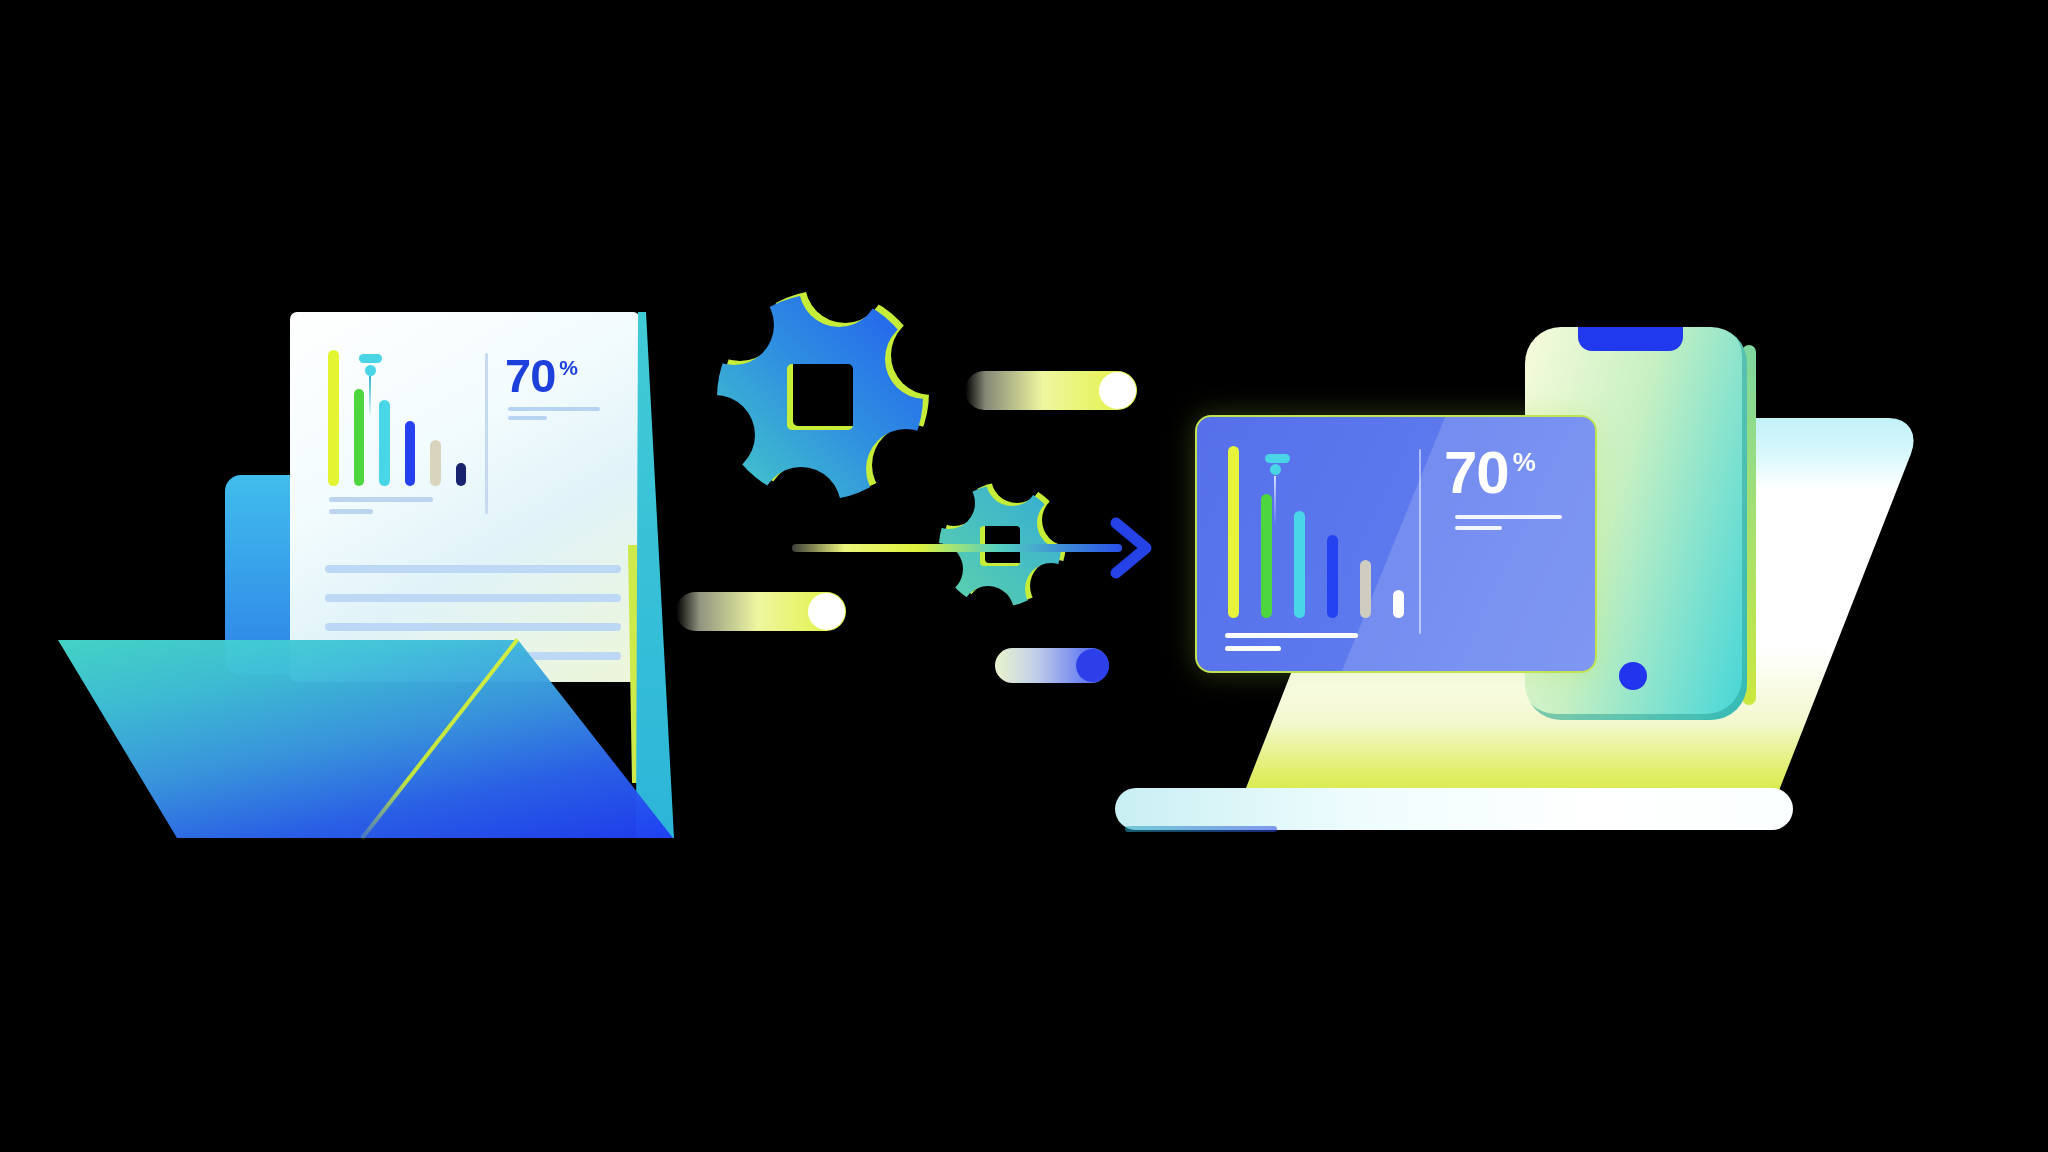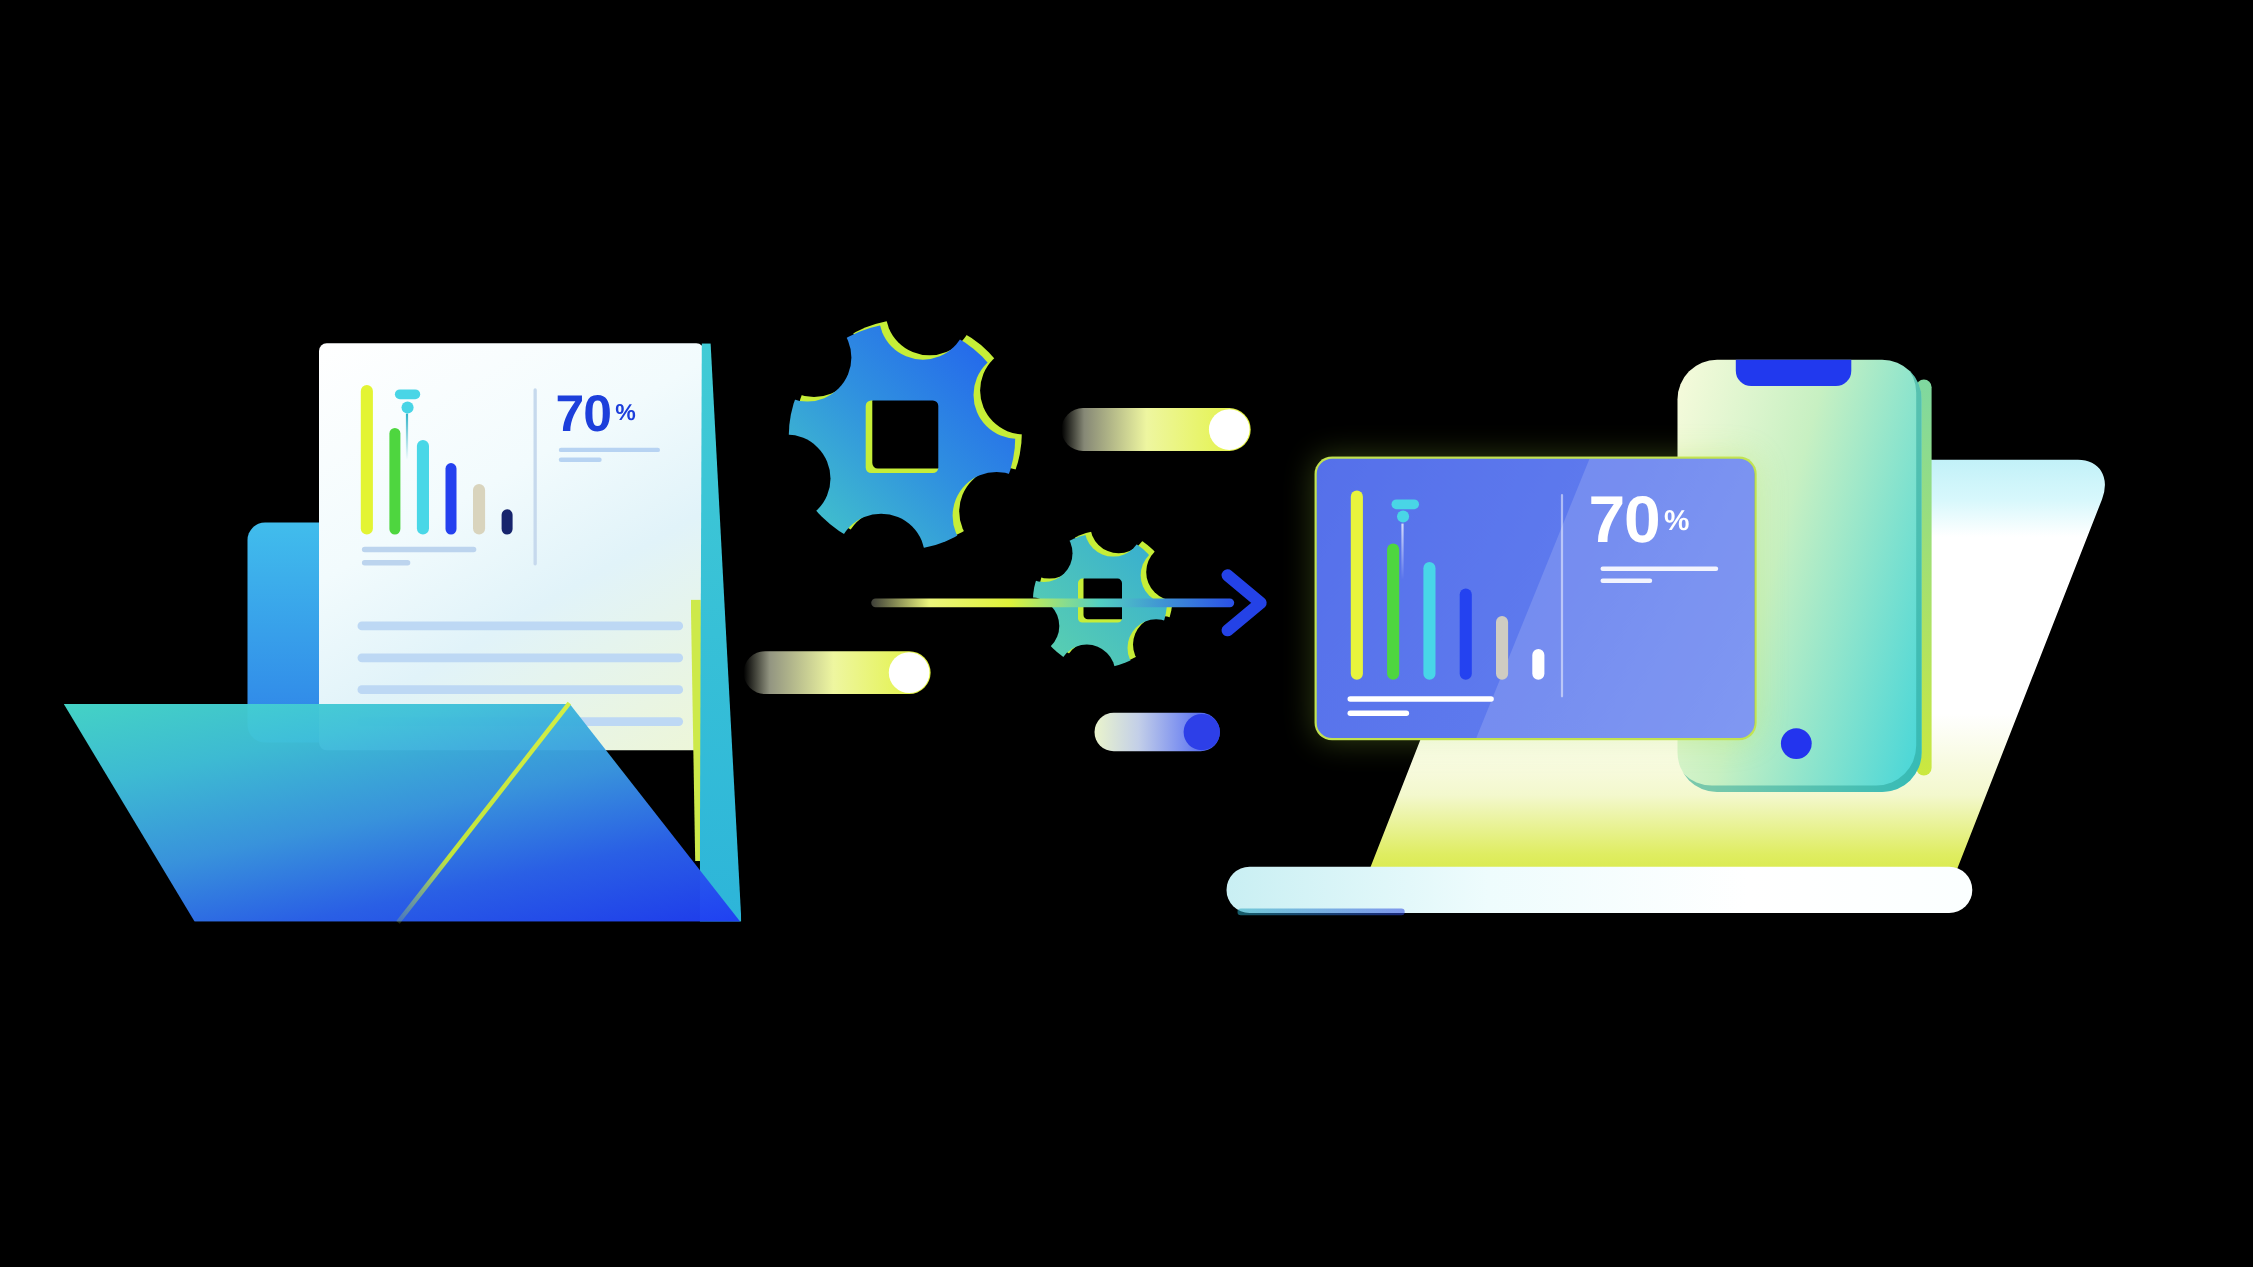--- a/index.html
+++ b/index.html
@@ -25,21 +25,21 @@
     transform-origin:top left;transform:rotate(-38deg) translateX(2px);transform:rotate(38deg);}
 
   
   .bars{position:absolute;}
   .bar{position:absolute;bottom:0;border-radius:99px;}
   .pin-pill{border-radius:6px;background:#49d5e6;}
   .pin-dot{border-radius:50%;background:#49d5e6;}
   .hline{border-radius:3px;}
 
   .doc .metric{color:#1d3fdb;}
-  .metric{display:flex;align-items:center;font-weight:bold;}
+  .metric{display:flex;align-items:flex-start;font-weight:bold;}
   .metric .big{line-height:.8;letter-spacing:-1px;}
   .metric .small{line-height:1;margin-left:4px;font-weight:bold;}
 
   
   .pill{border-radius:99px;z-index:6;}
   .pill .cap{position:absolute;border-radius:50%;}
   .pill1{left:965px;top:371px;width:172px;height:39px;
     background:linear-gradient(90deg,rgba(250,252,240,0) 0%,rgba(244,248,215,.55) 12%,#eef6a0 45%,#e2f23c 100%);}
   .pill2{left:676px;top:592px;width:170px;height:39px;
     background:linear-gradient(90deg,rgba(250,252,240,0) 0%,rgba(244,248,215,.6) 14%,#eef6a0 48%,#e1f23a 100%);}

